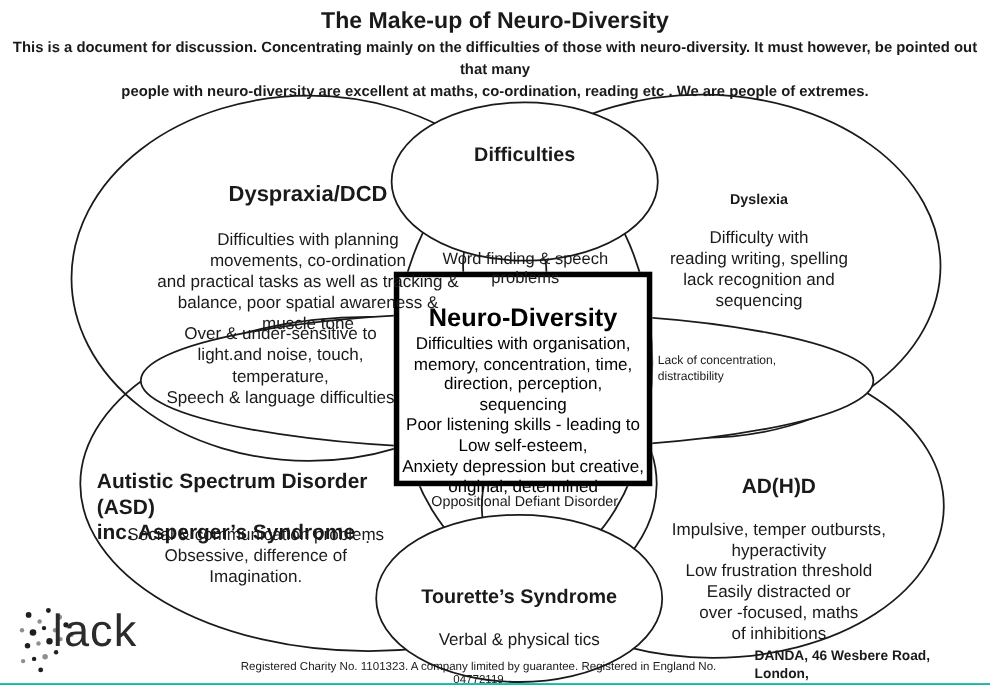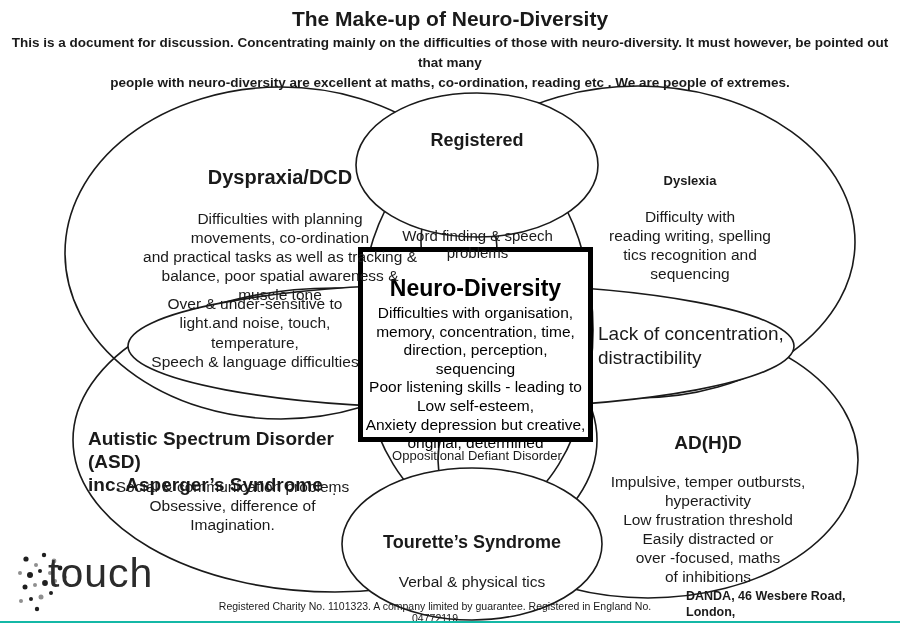--- a/index.html
+++ b/index.html
@@ -30,21 +30,21 @@
 
   #center-box {
     position: absolute; z-index: 2;
     left: 358px; top: 247px; width: 235px; height: 195px;
     background: #fff; border: 5px solid #000; padding-top: 23px;
   }
   #center-box .region-title { font-size: 23px; margin-bottom: 2px; }
   #center-box .region-body { font-size: 15.5px; line-height: 1.2; }
 
   .blk-sensory { left: 140px; top: 294px; width: 230px; font-size: 15.5px; line-height: 1.25; }
-  .blk-concentration { left: 598px; top: 322px; width: 200px; font-size: 19px; line-height: 1.25; text-align: left; }
+  .blk-concentration { left: 598px; top: 322px; width: 200px; font-size: 11px; line-height: 1.25; text-align: left; }
 
   .blk-asd-title { left: 88px; top: 428px; width: 300px; font-size: 19px; font-weight: bold; line-height: 1.2; text-align: left; }
   .blk-asd-body { left: 95px; top: 478px; width: 275px; font-size: 15.5px; line-height: 1.22; }
   .blk-asd-stray { left: 332px; top: 481px; font-size: 15.5px; }
 
   .blk-odd { left: 377px; top: 448px; width: 200px; font-size: 13px; }
 
   .blk-tourettes { left: 360px; top: 514px; width: 224px; }
   .blk-tourettes .region-title { font-size: 18px; margin-bottom: 2px; }
 
@@ -84,28 +84,28 @@
   <div class="txt center blk-dyspraxia">
     <div class="region-title">Dyspraxia/DCD</div>
     <div class="region-body">Difficulties with planning
 movements, co-ordination
 and practical tasks as well as tracking &amp;
 balance, poor spatial awareness &amp;
 muscle tone</div>
   </div>
 
   <div class="txt center blk-dyscalculia">
-    <div class="region-title">Registered</div>
+    <div class="region-title">Difficulties</div>
   </div>
 
   <div class="txt center blk-dyslexia">
     <div class="region-title">Dyslexia</div>
     <div class="region-body">Difficulty with
 reading writing, spelling
-tics recognition and
+lack recognition and
 sequencing</div>
   </div>
 
   <div class="txt center blk-wordfinding">Word finding &amp; speech problems</div>
 
   <div id="center-box" class="center">
     <div class="region-title">Neuro-Diversity</div>
     <div class="region-body">Difficulties with organisation,
 memory, concentration, time,
 direction, perception, sequencing
@@ -162,21 +162,21 @@
       <circle cx="23" cy="39" r="2.0" fill="#8f8f8f"></circle>
       <circle cx="33" cy="37" r="2.9" fill="#1f1f1f"></circle>
       <circle cx="43" cy="35" r="2.0" fill="#8f8f8f"></circle>
       <circle cx="53" cy="31" r="2.0" fill="#8f8f8f"></circle>
       <circle cx="19" cy="53" r="2.0" fill="#1f1f1f"></circle>
       <circle cx="29" cy="51" r="2.5" fill="#8f8f8f"></circle>
       <circle cx="39" cy="47" r="2.0" fill="#1f1f1f"></circle>
       <circle cx="9" cy="55" r="2.0" fill="#8f8f8f"></circle>
       <circle cx="25" cy="63" r="2.2" fill="#1f1f1f"></circle>
     </svg>
-    <div id="logo-text" style="color: rgb(43, 43, 43);">touch</div>
+    <div id="logo-text" style="color: rgb(43, 43, 43);">lack</div>
   </div>
 
   <div class="txt center blk-charity">Registered Charity No. 1101323.  A company limited by guarantee. Registered in England No. 04772119</div>
 
   <div class="txt blk-address">DANDA, 46 Wesbere Road, London,
 NW2 3RU,  Tel: 020 7435 7891</div>
 
 </div>
 
 </body></html>

